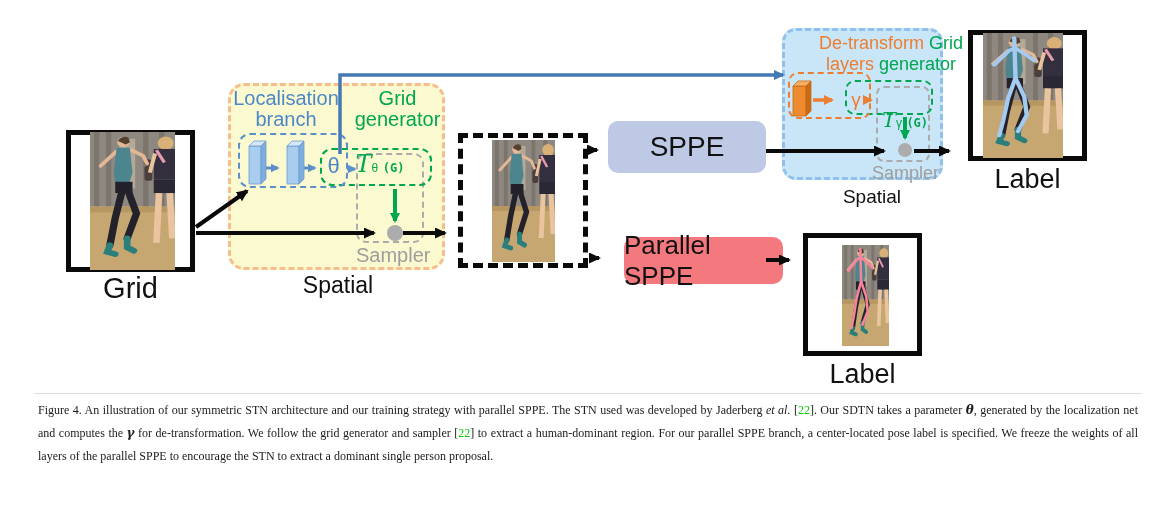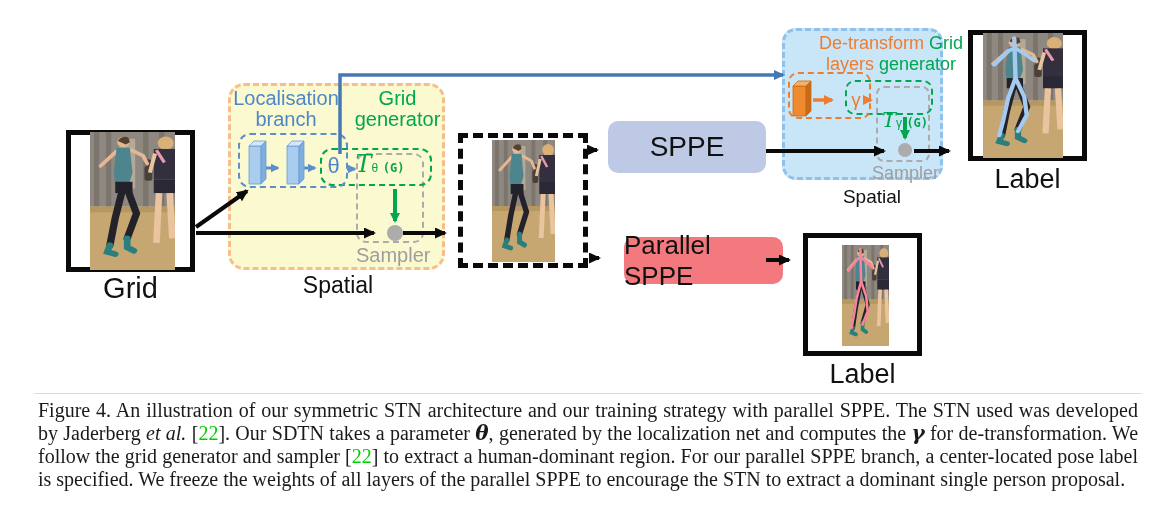--- a/index.html
+++ b/index.html
@@ -52,21 +52,21 @@
   .st-name{left:247px;top:272px;width:182px;font-size:23px;line-height:27px;}
   .sdtn-name{left:782px;top:186px;width:180px;font-size:19px;line-height:22px;}
   .input-lbl{left:66px;top:272px;width:129px;font-size:29px;}
   .label-top{left:968px;top:164px;width:119px;font-size:27px;}
   .label-bottom{left:803px;top:359px;width:119px;font-size:27px;}
   .dt-hdr{position:absolute;left:783px;width:158px;text-align:center;font-size:18px;line-height:21px;white-space:nowrap;padding-left:29px;}
   .gamma-lbl{left:846px;top:89px;width:20px;font-size:19px;}
   
   .cap-rule{position:absolute;left:34px;top:393px;width:1108px;height:1px;background:#dcdcdc;}
   #caption{position:absolute;left:38px;top:399px;width:1100px;
-           font-family:"Liberation Serif",serif;font-size:20px;line-height:23px;color:#1a1a1a;
+           font-family:"Liberation Serif",serif;font-size:12px;line-height:23px;color:#1a1a1a;
            text-align:justify;}
   .seg-normal{}
   .seg-italic{font-style:italic;}
   .seg-cite{color:#00cc00;}
   .seg-math{font-family:"DejaVu Serif",serif;font-style:italic;font-weight:bold;}
   
   #overlay{position:absolute;left:0;top:0;width:1175px;height:516px;pointer-events:none;}
   .photo{position:absolute;}
   .skel-blue{color:#a4cbef;}
   .skel-pink{color:#f8849b;}

